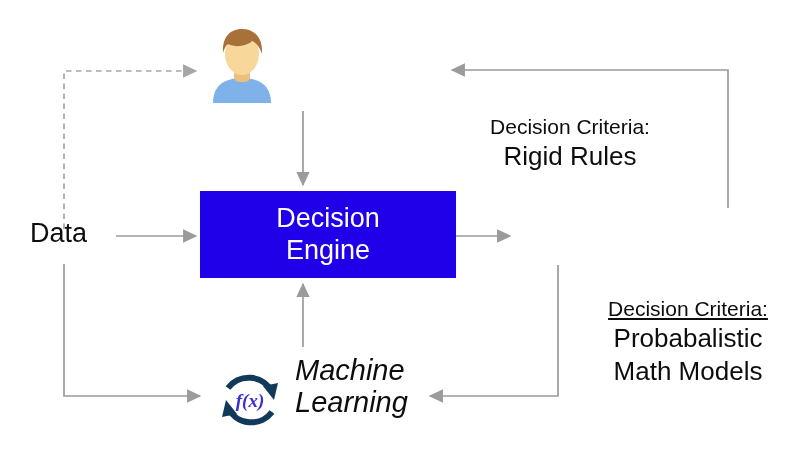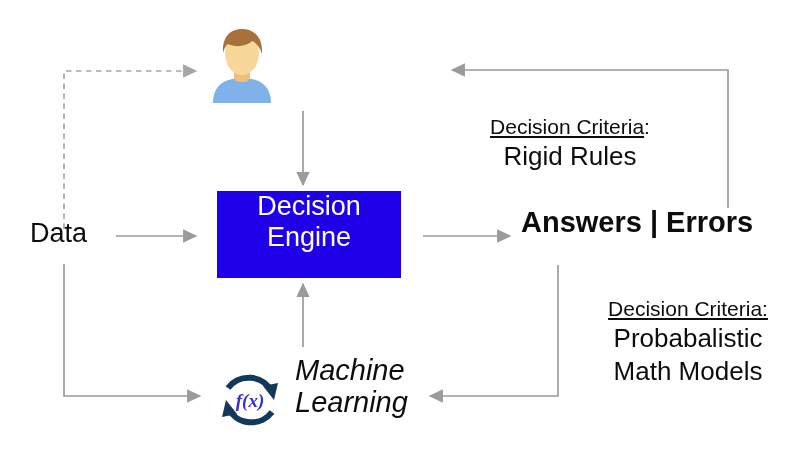--- a/index.html
+++ b/index.html
@@ -47,27 +47,27 @@
     position: absolute;
     left: 206px;
     top: 27px;
     width: 72px;
     height: 76px;
   }
 
   
   #decision-engine-box {
     position: absolute;
-    left: 217px;
+    left: 200px;
     top: 191px;
-    width: 184px;
+    width: 256px;
     height: 87px;
     background: #1f00e8;
     display: flex;
-    align-items: flex-start;
+    align-items: center;
     justify-content: center;
   }
   #decision-engine-text {
     color: #ffffff;
     font-size: 27px;
     line-height: 1.16;
     text-align: center;
     white-space: pre-line;
     font-weight: 400;
   }
@@ -123,21 +123,20 @@
     display: inline-block;
     font-size: 21px;
     white-space: nowrap;
   }
   .criteria .crit-body {
     font-size: 26px;
     white-space: pre-line;
     display: block;
   }
   .u-partial {
-    text-decoration: underline;
     text-underline-offset: 2px;
   }
   .u-full {
     text-decoration: underline;
     text-underline-offset: 2px;
   }
 
   #criteria-rigid {
     left: 452px;
     top: 114px;
@@ -193,21 +192,20 @@
   </svg>
 
 
   <div id="decision-engine-box">
     <div id="decision-engine-text">Decision
 Engine</div>
   </div>
 
   <div class="node-label" id="data-label">Data</div>
 
-  <div class="node-label" id="answers-errors-label">Answers | Errors</div>
 
   <svg id="ml-icon" viewBox="0 0 68 68" xmlns="http://www.w3.org/2000/svg">
 
     <path d="M12,22 A26,26 0 0 1 56,26" fill="none" stroke="#12395a" stroke-width="6" stroke-linecap="butt"></path>
     <path d="M58,34 L47,20 L62,17 Z" fill="#12395a"></path>
 
     <path d="M56,46 A26,26 0 0 1 12,42" fill="none" stroke="#12395a" stroke-width="6" stroke-linecap="butt"></path>
     <path d="M10,34 L21,48 L6,51 Z" fill="#12395a"></path>
 
     <text x="34" y="41" text-anchor="middle" font-family="'Liberation Serif', serif" font-size="19" font-style="italic" font-weight="700" fill="#3b2fd0">f(x)</text>

